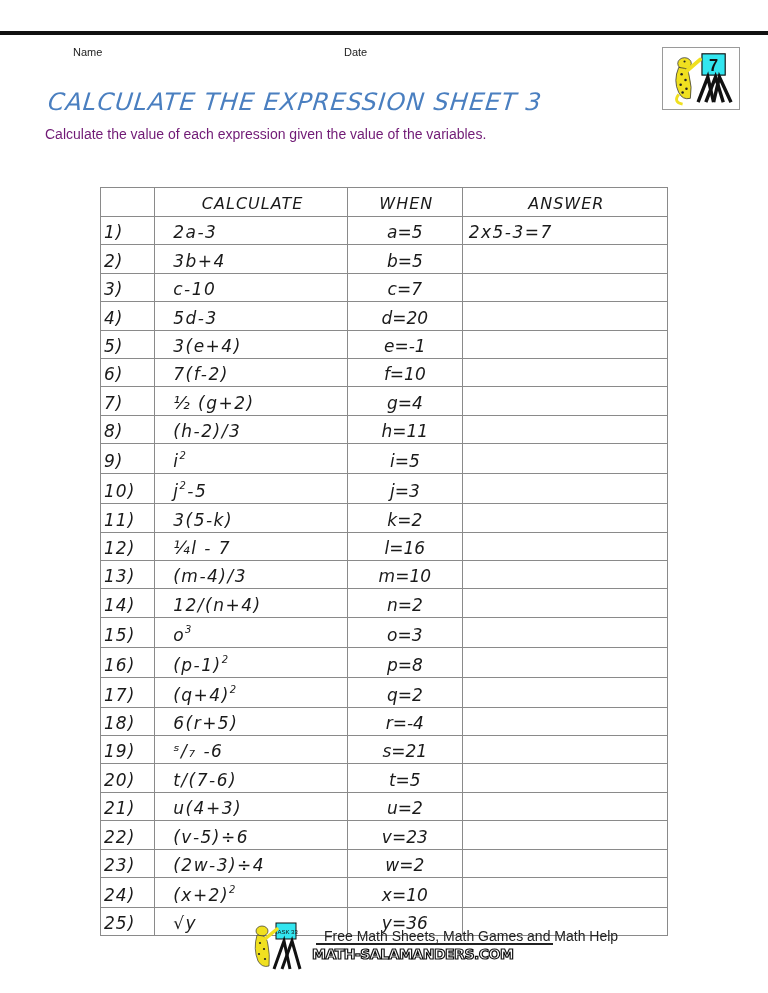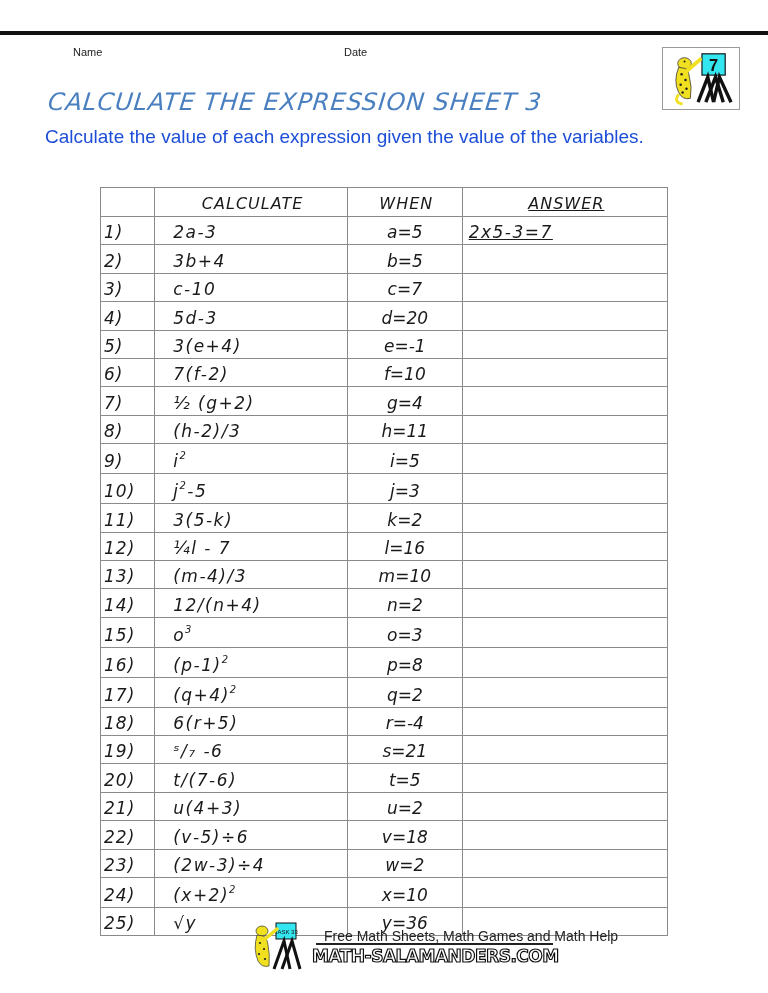--- a/index.html
+++ b/index.html
@@ -9,40 +9,40 @@
     .top-rule { position: absolute; left: 0; top: 31px; width: 768px; height: 4px; background: #111; }
 
     .field-label { position: absolute; top: 46px; font-size: 11px; color: #222; font-family: "Liberation Sans", sans-serif; padding-left: 28px; }
     .name-label { left: 45px; }
     .date-label { left: 316px; }
 
     .logo-box { position: absolute; left: 662px; top: 47px; width: 78px; height: 63px; border: 1px solid #9a9a9a; background: #fff; }
     .logo-box svg { width: 100%; height: 100%; display: block; }
 
     .sheet-title { position: absolute; left: 48px; top: 88px; font-family: "DejaVu Sans", sans-serif; font-style: italic; font-size: 24px; letter-spacing: 1px; color: #4a7fc0; font-weight: normal; transform: skewX(-6deg); }
-    .instructions { position: absolute; left: 45px; top: 126px; font-size: 19px; color: #1d4ed8; }
+    .instructions { position: absolute; left: 45px; top: 126px; font-size: 14px; color: #701a75; }
 
     .worksheet { position: absolute; left: 100px; top: 167px; border-collapse: collapse; width: 568px; margin-top: 20px; }
     .worksheet td, .worksheet th { border: 1px solid #8a8a8a; font-family: "DejaVu Sans", sans-serif; font-style: italic; font-weight: normal; color: #1a1a1a; font-size: 17px; height: 28.4px; padding: 0 0 0 3px; vertical-align: bottom; line-height: 24px; white-space: nowrap; }
     .worksheet th { height: 29px; text-align: center; font-size: 16px; letter-spacing: 1px; }
     .col-num { width: 52px; }
     .col-calc { width: 185px; }
     .col-when { width: 110px; text-align: center; }
-    .col-ans { width: 197px; text-decoration: underline; }
+    .col-ans { width: 197px; }
     .worksheet td.col-when { text-align: center; padding-left: 0; }
     .worksheet td.col-num { letter-spacing: 1px; }
     .worksheet td.col-calc { letter-spacing: 1.5px; padding-left: 18px; }
     .worksheet td.col-ans { letter-spacing: 1.5px; padding-left: 6px; }
     sup { font-size: 10px; vertical-align: 8px; font-style: italic; }
 
     .footer { position: absolute; left: 250px; top: 921px; width: 300px; height: 52px; }
     .footer-mascot { position: absolute; left: 0; top: 0; width: 62px; height: 52px; }
     .footer-tagline { position: absolute; left: 74px; top: 7px; font-size: 14px; font-weight: normal; color: #222; white-space: nowrap; }
     .footer-rule { position: absolute; left: 66px; top: 22px; width: 237px; height: 2px; background: #222; }
-    .footer-site { position: absolute; left: 62px; top: 25px; font-family: "DejaVu Sans", sans-serif; font-size: 17px; font-weight: bold; letter-spacing: -0.5px; color: #fff; -webkit-text-stroke: 1.2px #111; white-space: nowrap; }
+    .footer-site { position: absolute; left: 62px; top: 25px; font-family: "DejaVu Sans", sans-serif; font-size: 14px; font-weight: bold; letter-spacing: -0.5px; color: #fff; -webkit-text-stroke: 1.2px #111; white-space: nowrap; }
   </style>
 </head>
 <body>
 
 <div class="top-rule"></div>
 
 <div class="field-label name-label">Name</div>
 <div class="field-label date-label">Date</div>
 
 <div class="logo-box">
@@ -200,21 +200,21 @@
       </tr>
       <tr>
         <td class="col-num">21)</td>
         <td class="col-calc"><span>u(4+3)</span></td>
         <td class="col-when">u=2</td>
         <td class="col-ans"></td>
       </tr>
       <tr>
         <td class="col-num">22)</td>
         <td class="col-calc"><span>(v-5)÷6</span></td>
-        <td class="col-when">v=18</td>
+        <td class="col-when">v=23</td>
         <td class="col-ans"></td>
       </tr>
       <tr>
         <td class="col-num">23)</td>
         <td class="col-calc"><span>(2w-3)÷4</span></td>
         <td class="col-when">w=2</td>
         <td class="col-ans"></td>
       </tr>
       <tr>
         <td class="col-num">24)</td>

